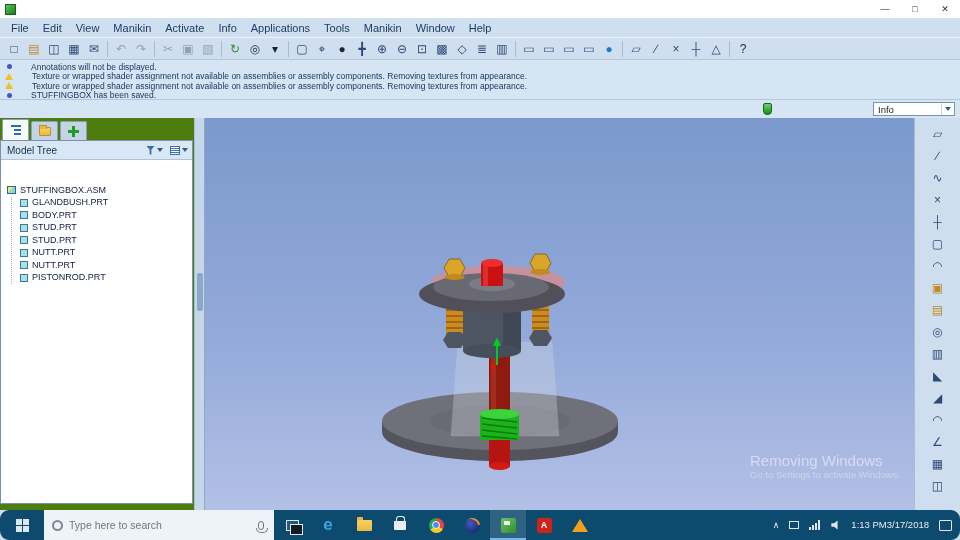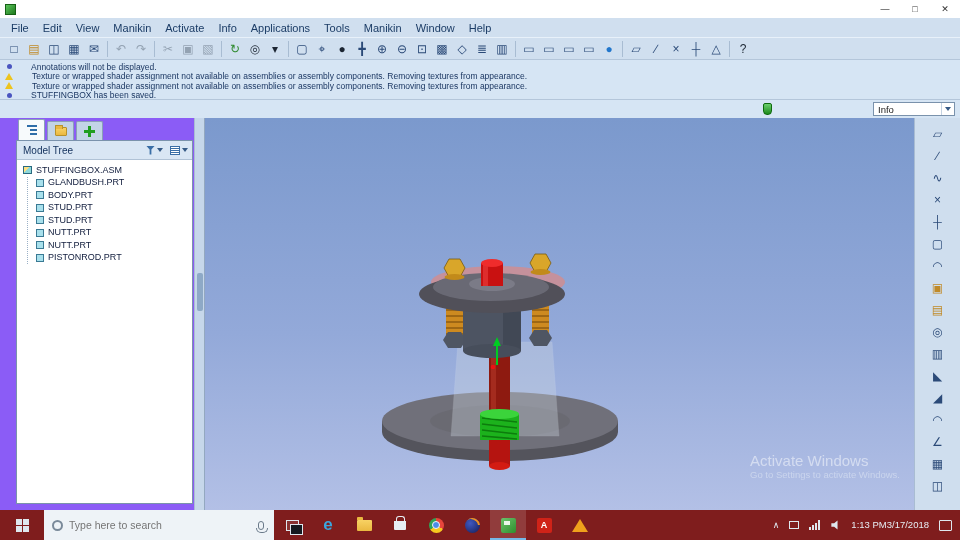--- a/index.html
+++ b/index.html
@@ -34,35 +34,35 @@
   .filter-row { height:18px; background:#d6e5f4; position:relative; }
   .status-flask { position:absolute; left:763px; top:3px; width:9px; height:12px; background:linear-gradient(#6cd06c,#1d8a1d); border:1px solid #0e6a0e; border-radius:2px 2px 4px 4px; }
   .smart-select { position:absolute; right:5px; top:2px; width:82px; height:14px; background:#fff; border:1px solid #7a92ac; display:flex; align-items:center; font-size:9.5px; color:#222; padding-left:4px; }
   .smart-caret { margin-left:auto; width:13px; height:100%; border-left:1px solid #c4d2e2; display:flex; align-items:center; justify-content:center; }
   .caret-down { width:0; height:0; border-left:3px solid transparent; border-right:3px solid transparent; border-top:4px solid #365a86; }
 
   
   .main { flex:1; display:flex; min-height:0; }
 
   
-  .left-panel { width:194px; display:flex; flex-direction:column; background:#8b5cf6; padding-left:16px; }
+  .left-panel { width:194px; display:flex; flex-direction:column; background:#4d7c0f; padding-left:0; }
   .panel-tabs { height:22px; display:flex; align-items:flex-end; gap:2px; padding:2px 0 0 2px; }
   .ptab { width:27px; height:19px; border:1px solid #8aa0b8; border-bottom:none; background:#c2d4e6; border-radius:2px 2px 0 0; display:flex; align-items:center; justify-content:center; }
   .ptab.active { background:#f7fafc; height:21px; }
   .ico-tree { width:10px; height:10px; background:linear-gradient(#2e6da8,#2e6da8) 0 0/10px 2px no-repeat, linear-gradient(#2e6da8,#2e6da8) 3px 4px/7px 2px no-repeat, linear-gradient(#2e6da8,#2e6da8) 3px 8px/7px 2px no-repeat; }
   .ico-folder { width:12px; height:9px; background:linear-gradient(#f8d264,#eab840); border:1px solid #b8922a; border-radius:1px; position:relative; }
   .ico-folder::before { content:""; position:absolute; top:-3px; left:-1px; width:6px; height:3px; background:#eab840; border:1px solid #b8922a; border-bottom:none; border-radius:1px 1px 0 0; }
   .ico-plus { width:11px; height:11px; background:linear-gradient(#1f9e1f,#1f9e1f) 4px 0/3px 11px no-repeat, linear-gradient(#1f9e1f,#1f9e1f) 0 4px/11px 3px no-repeat; }
   .panel-box { flex:1; margin:0 1px 6px 0; border:1px solid #7a92ac; background:#fff; display:flex; flex-direction:column; min-height:0; }
   .tree-header { height:19px; background:#d9e6f4; border-bottom:1px solid #b0c2d6; display:flex; align-items:center; padding:0 4px 0 6px; font-size:10px; color:#12305c; }
   .hdr-tools { margin-left:auto; display:flex; gap:7px; align-items:center; }
   .hdr-btn { display:flex; align-items:center; gap:2px; }
   .funnel { width:9px; height:9px; background:#3a6ea6; clip-path:polygon(0 0,100% 0,60% 45%,60% 100%,40% 100%,40% 45%); }
   .listbox { width:10px; height:9px; border:1px solid #3a6ea6; background:repeating-linear-gradient(#ffffff 0 1px,#3a6ea6 1px 2px); }
-  .tree-body { flex:1; padding:4px 0 0 6px; font-size:9px; line-height:1; color:#101c3c; overflow:hidden; }
+  .tree-body { flex:1; padding:4px 0 0 6px; font-size:9px; line-height:1; color:#101c3c; overflow:hidden;margin-top:20px; }
   .tree-row { height:12.5px; display:flex; align-items:center; gap:4px; white-space:nowrap; }
   .tree-children { margin-left:4px; border-left:1px dotted #9ab0c6; padding-left:8px; }
   .asm-icon { width:9px; height:8px; background:linear-gradient(135deg,#ffe080 0 40%,#8fd8da 40%); border:1px solid #2a6a80; flex:0 0 auto; }
   .part-icon { width:8px; height:8px; background:#a8e0ec; border:1px solid #3a7a94; flex:0 0 auto; }
 
   
   .splitter { width:11px; background:#c6d7ea; border-left:1px solid #aabdd2; border-right:1px solid #93a8c0; position:relative; }
   .splitter-handle { position:absolute; left:2px; top:155px; width:6px; height:38px; background:#8ea9c6; border-radius:2px; }
 
   
@@ -70,21 +70,21 @@
   .model-svg { position:absolute; inset:0; width:100%; height:100%; }
   .watermark { position:absolute; right:14px; top:334px; pointer-events:none; }
   .wm-title { font-size:15px; color:rgba(240,244,250,0.60); }
   .wm-sub { font-size:9.5px; color:rgba(235,240,248,0.48); }
 
   
   .right-toolbar { width:46px; background:#cfdeee; border-left:1px solid #a9bcd2; display:flex; flex-direction:column; align-items:center; padding-top:5px; gap:1px; }
   .rbi { width:22px; height:21px; display:flex; align-items:center; justify-content:center; font-size:12px; line-height:1; }
 
   
-  .taskbar { height:30px; background:#7f1d1d; display:flex; align-items:stretch; color:#e6ecf2; }
+  .taskbar { height:30px; background:#0c4a6e; display:flex; align-items:stretch; color:#e6ecf2;border-radius:9px; }
   .start { width:44px; display:flex; align-items:center; justify-content:center; }
   .start-grid { display:grid; grid-template-columns:6px 6px; grid-template-rows:6px 6px; gap:1px; }
   .start-grid i { background:#dfe7ee; }
   .search { width:230px; background:#eef3f7; display:flex; align-items:center; gap:6px; padding:0 8px; }
   .cortana-ring { width:11px; height:11px; border:2px solid #7a8a9a; border-radius:50%; flex:0 0 auto; }
   .search input { border:none; background:transparent; outline:none; flex:1; font-size:10.5px; color:#5c6c7c; font-family:inherit; min-width:0; }
   .mic { position:relative; width:6px; height:9px; border:1px solid #6a7a8a; border-radius:3px; flex:0 0 auto; margin-right:2px; }
   .mic::after { content:""; position:absolute; left:-3px; bottom:-4px; width:10px; height:4px; border:1px solid #6a7a8a; border-top:none; border-radius:0 0 5px 5px; }
   .tb-slot { width:36px; display:flex; align-items:center; justify-content:center; position:relative; }
   .tb-slot.active { background:rgba(255,255,255,0.14); box-shadow:inset 0 -2px 0 #76b9e8; }
@@ -348,21 +348,21 @@
           <ellipse cx="335.5" cy="154" rx="10" ry="3" fill="#c28a1a"></ellipse>
         </g>
 
         <g>
           <line x1="292" y1="247" x2="292" y2="226" stroke="#00cc22" stroke-width="2"></line>
           <polygon points="288,228 296,228 292,219" fill="#00cc22"></polygon>
           <circle cx="288" cy="249" r="2.3" fill="#ee1111"></circle>
         </g>
       </svg>
       <div class="watermark">
-        <div class="wm-title">Activate Windows</div>
+        <div class="wm-title">Removing Windows</div>
         <div class="wm-sub">Go to Settings to activate Windows.</div>
       </div>
     </div>
 
     <div class="right-toolbar">
       <span class="rbi tone-blue">▱</span>
       <span class="rbi tone-blue">∕</span>
       <span class="rbi tone-blue">∿</span>
       <span class="rbi tone-blue">×</span>
       <span class="rbi tone-blue">┼</span>

